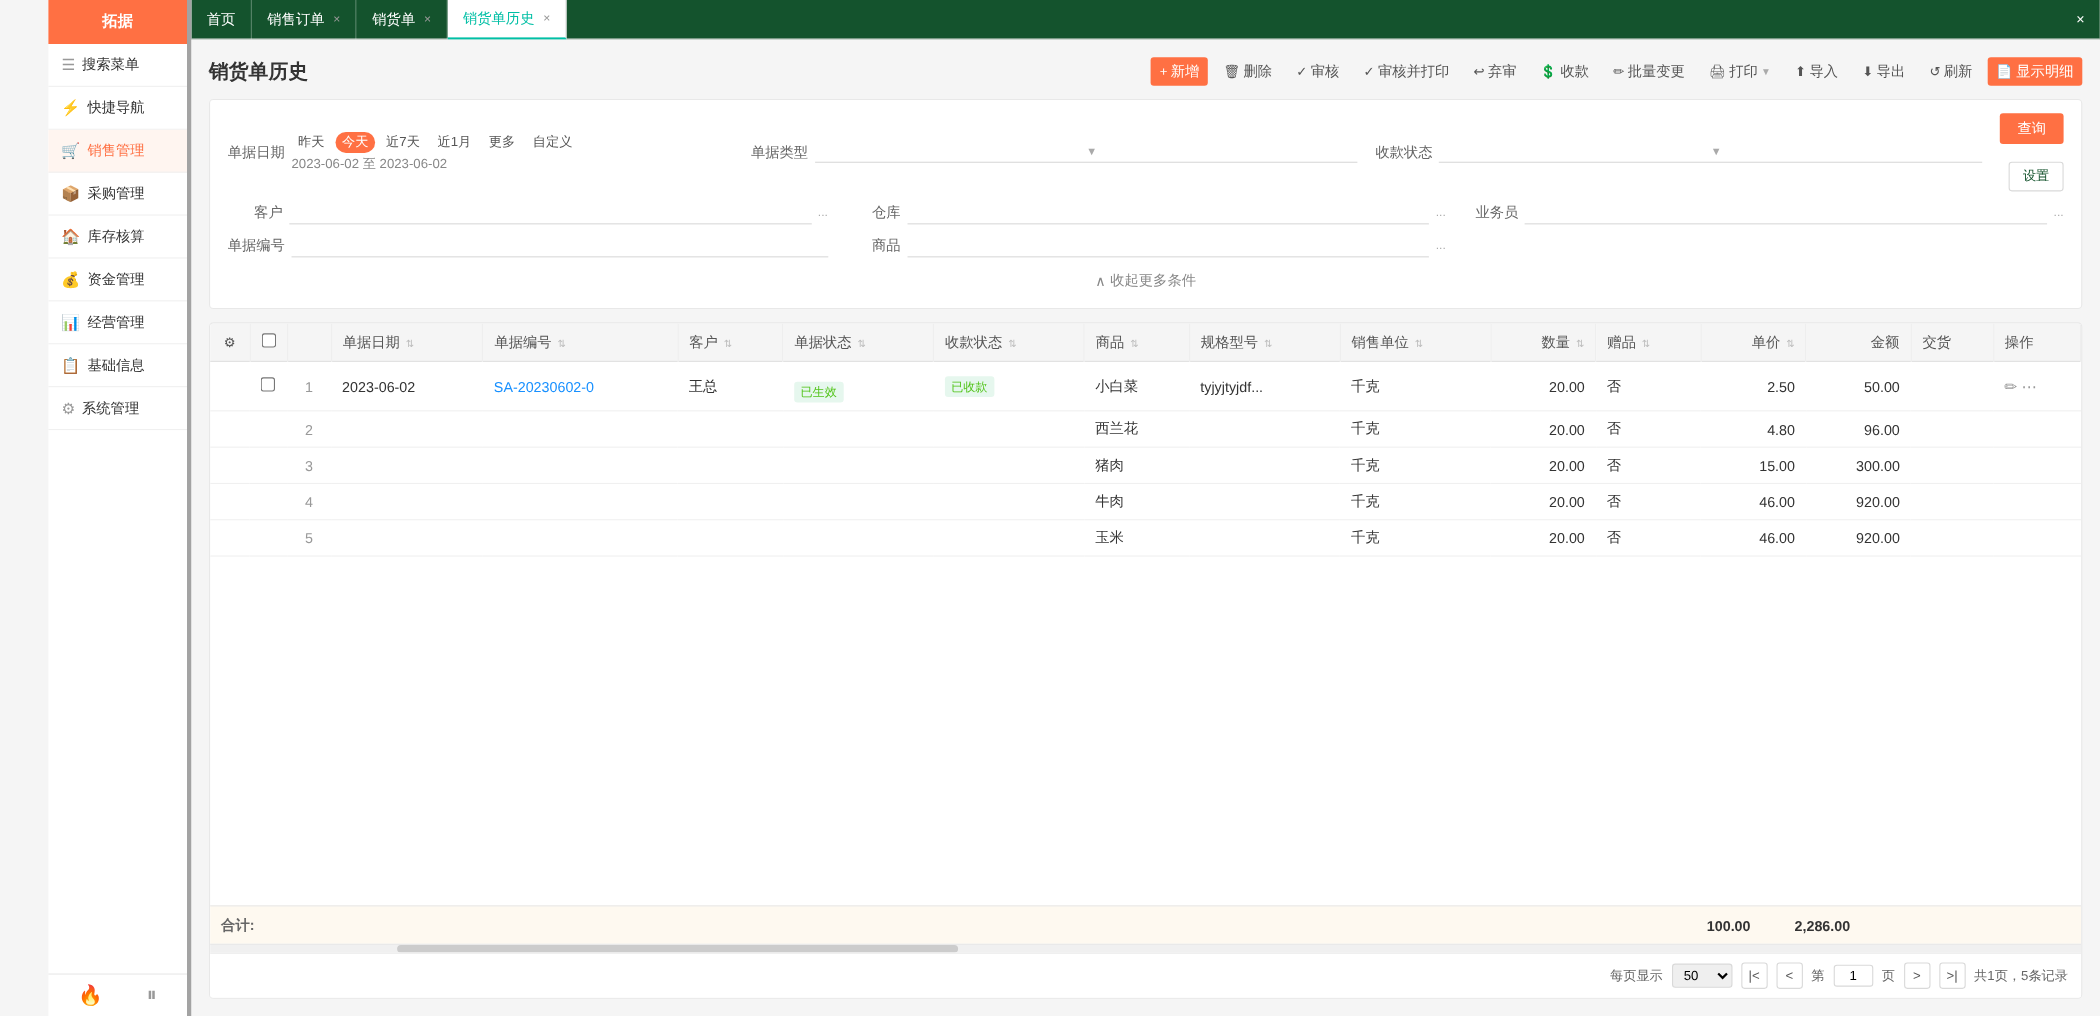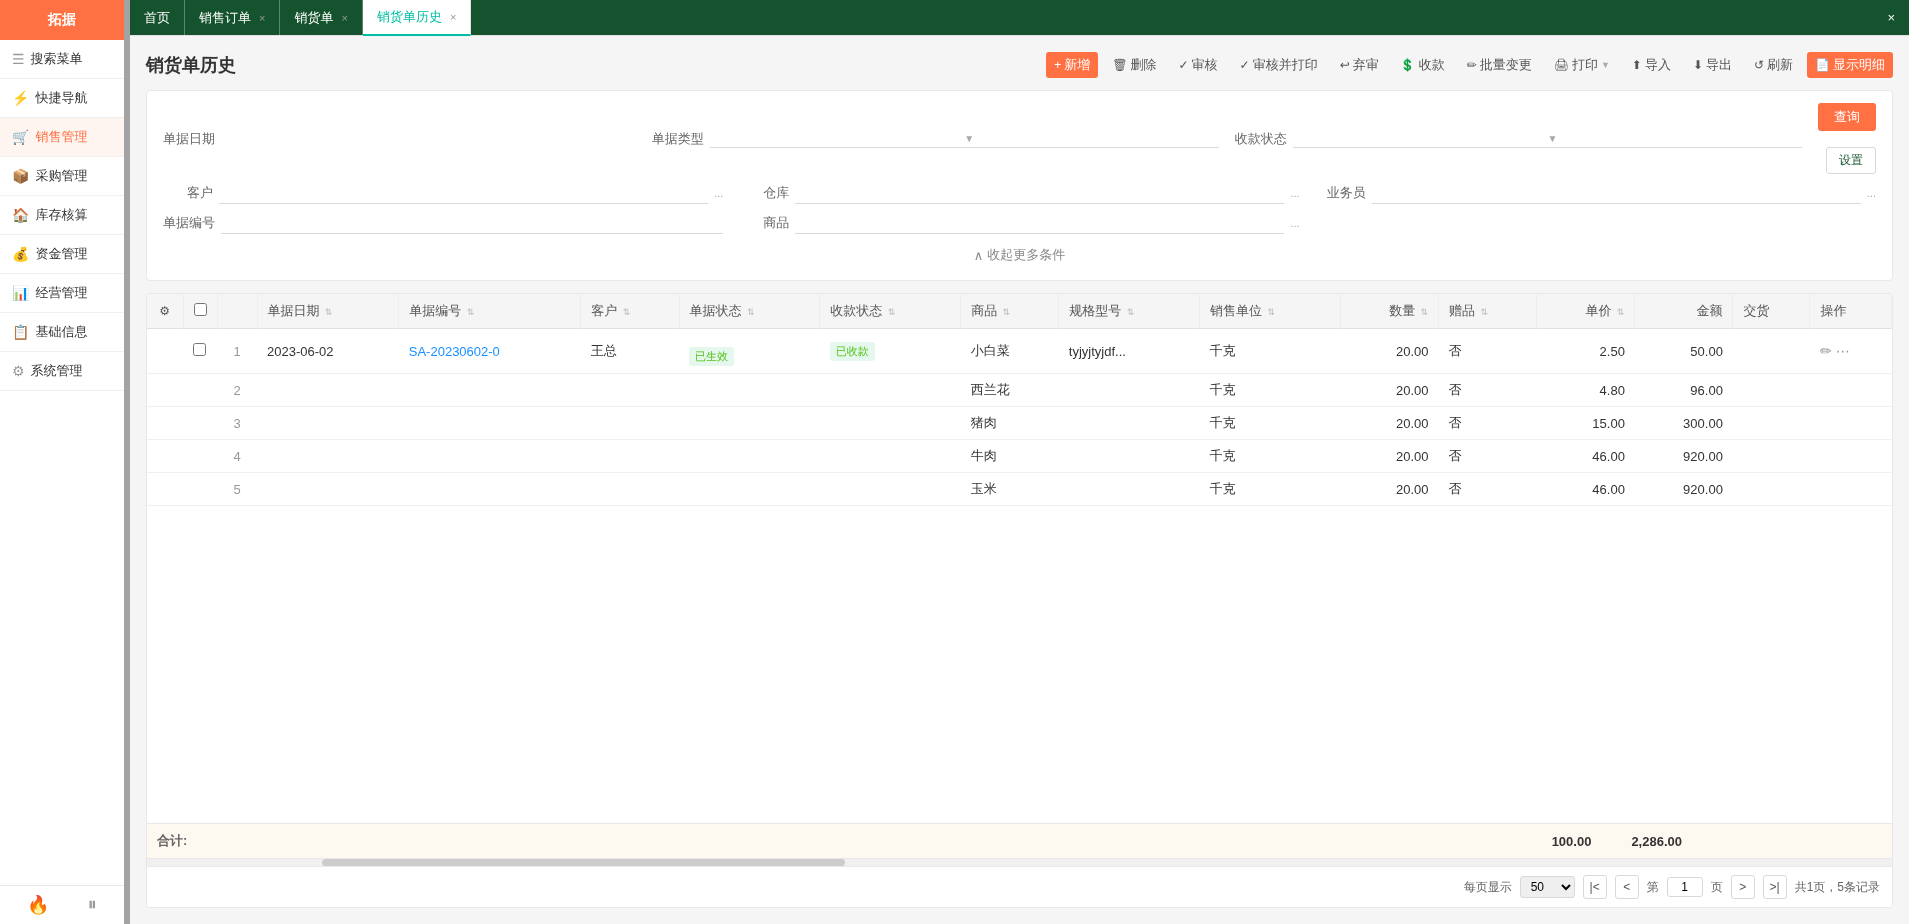--- a/index.html
+++ b/index.html
@@ -2,24 +2,25 @@
 <html><head>
   <meta charset="utf-8">
   <style>
     * { box-sizing: border-box; margin: 0; padding: 0; font-family: 'Microsoft YaHei', Arial, sans-serif; font-size: 13px; }
     body { display: flex; height: 924px; overflow: hidden; background: #f5f5f5; }
 
     
     .sidebar {
       width: 130px;
       background: #fff;
-      border-right: 6px solid #a3a3a3;
+      border-right: 4px solid #a3a3a3;
       display: flex;
       flex-direction: column;
       flex-shrink: 0;
+      margin-left: 44px;
     }
     .sidebar-logo {
       height: 40px;
       background: #ff7043;
       display: flex;
       align-items: center;
       justify-content: center;
       color: #fff;
       font-size: 14px;
       font-weight: bold;
@@ -490,20 +491,31 @@
           <span>显示明细</span>
         </button>
       </div>
     </div>
 
     <div class="filter-section">
 
       <div class="filter-row">
         <div class="filter-field" style="min-width:320px;">
           <span class="filter-label">单据日期</span>
+          <div class="date-group">
+            <div class="date-buttons">
+              <button class="date-btn">昨天</button>
+              <button class="date-btn active">今天</button>
+              <button class="date-btn">近7天</button>
+              <button class="date-btn">近1月</button>
+              <button class="date-btn">更多</button>
+              <button class="date-btn">自定义</button>
+            </div>
+            <span class="date-range">2023-06-02 至 2023-06-02</span>
+          </div>
         </div>
 
         <div class="filter-field" style="flex:1.2;">
           <span class="filter-label">单据类型</span>
           <div class="filter-select" style="flex:1;">
             <span></span>
             <span class="arrow">▼</span>
           </div>
         </div>
 

